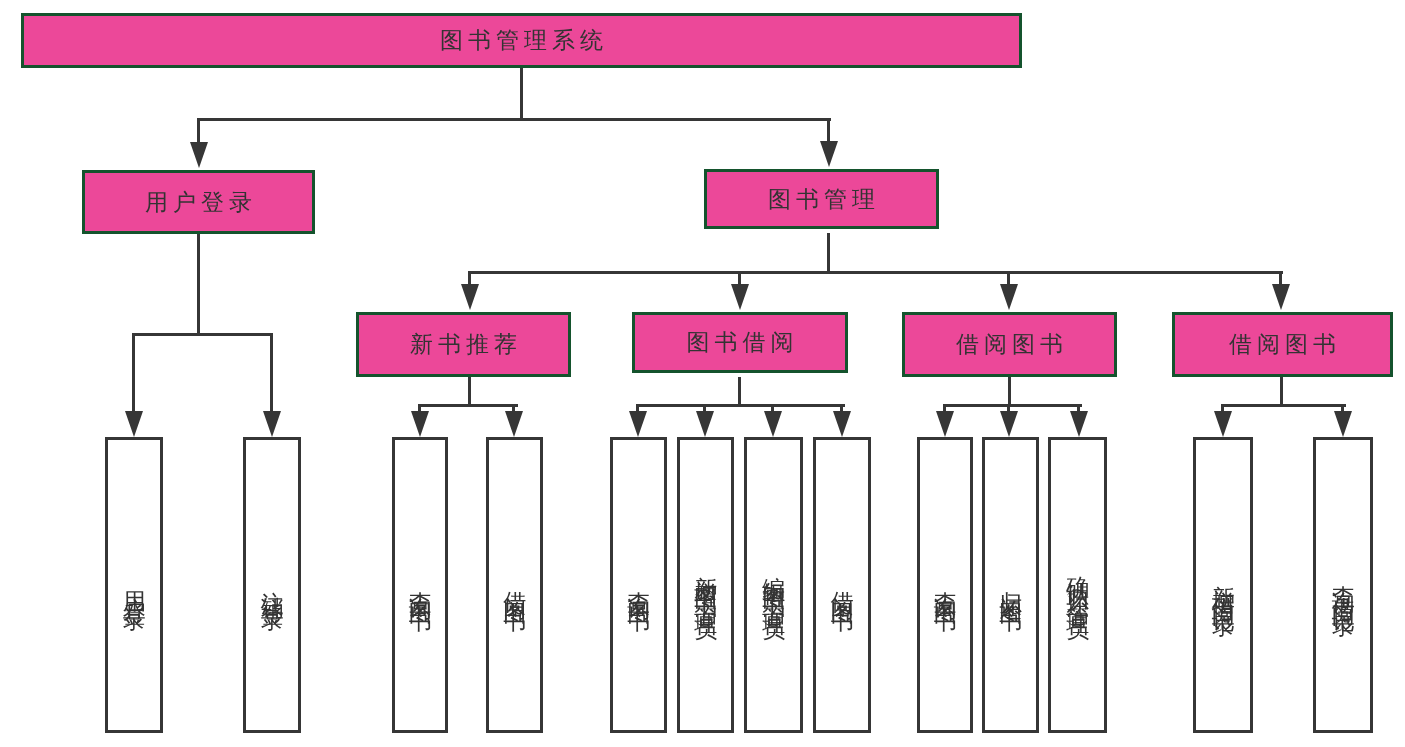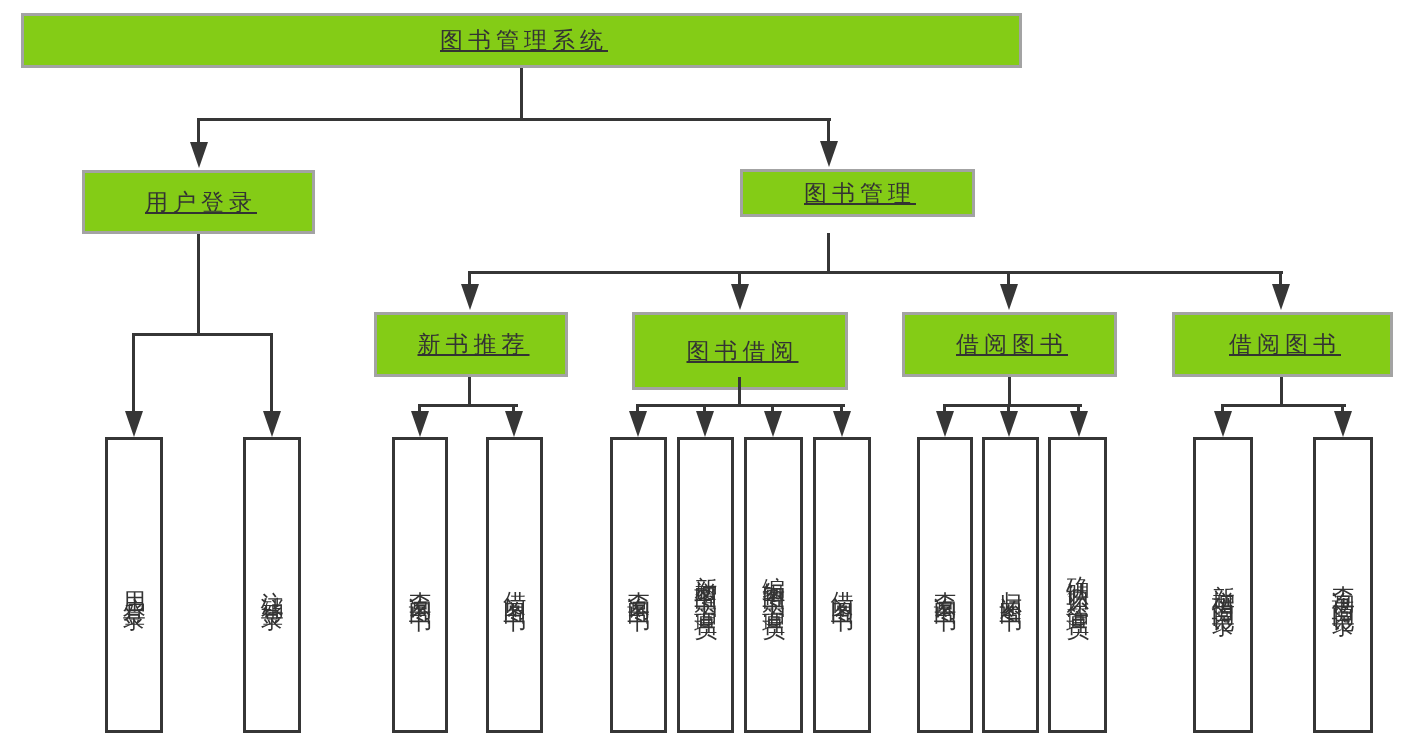--- a/index.html
+++ b/index.html
@@ -3,23 +3,23 @@
 <meta charset="utf-8">
 <style>
   * { margin:0; padding:0; box-sizing:border-box; }
   html,body { background:#ffffff; }
   #stage {
     position:relative; width:1405px; height:747px;
     background:#ffffff; overflow:hidden;
     font-family:"Liberation Sans", sans-serif; color:#333333;
   }
   .box {
-    position:absolute; border:3px solid #a3a3a3; background:#84cc16;
+    position:absolute; border:3px solid #14532d; background:#ec4899;
     display:flex; align-items:center; justify-content:center;
-    font-size:23px; letter-spacing:5px; text-indent:5px; white-space:nowrap;text-decoration:underline;
+    font-size:23px; letter-spacing:5px; text-indent:5px; white-space:nowrap;
   }
   .vbox {
     position:absolute; top:437px; height:296px;
     border:3px solid #363636; background:#ffffff;
     display:flex; align-items:center; justify-content:center;
   }
   .vbox span {
     writing-mode:vertical-rl; text-orientation:mixed;
     font-size:23px; letter-spacing:6px; line-height:1.2; white-space:nowrap;
   }
@@ -37,24 +37,24 @@
   }
 </style>
 </head>
 <body>
 
 <div id="stage">
 
   <div class="box" style="left:21px;top:13px;width:1001px;height:55px">图书管理系统</div>
 
   <div class="box" style="left:82px;top:170px;width:233px;height:64px">用户登录</div>
-  <div class="box" style="left:740px;top:169px;width:235px;height:48px">图书管理</div>
+  <div class="box" style="left:704px;top:169px;width:235px;height:60px">图书管理</div>
 
-  <div class="box" style="left:374px;top:312px;width:194px;height:65px">新书推荐</div>
-  <div class="box" style="left:632px;top:312px;width:216px;height:78px">图书借阅</div>
+  <div class="box" style="left:356px;top:312px;width:215px;height:65px">新书推荐</div>
+  <div class="box" style="left:632px;top:312px;width:216px;height:61px">图书借阅</div>
   <div class="box" style="left:902px;top:312px;width:215px;height:65px">借阅图书</div>
   <div class="box" style="left:1172px;top:312px;width:221px;height:65px">借阅图书</div>
 
   <div class="vbox" style="left:105px;width:58px">
     <span>用户登录</span>
     </div>
   <div class="vbox" style="left:243px;width:58px">
     <span>注销登录</span>
     </div>
 

